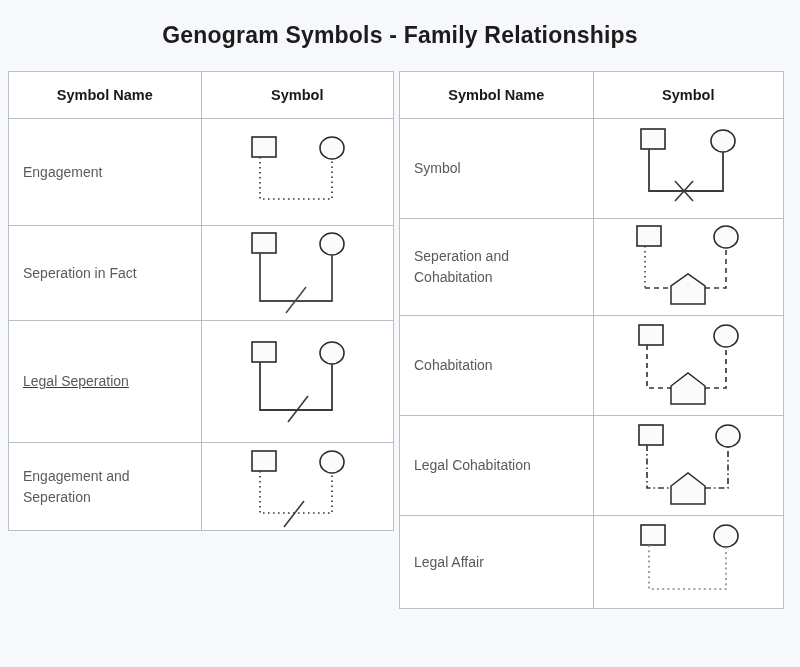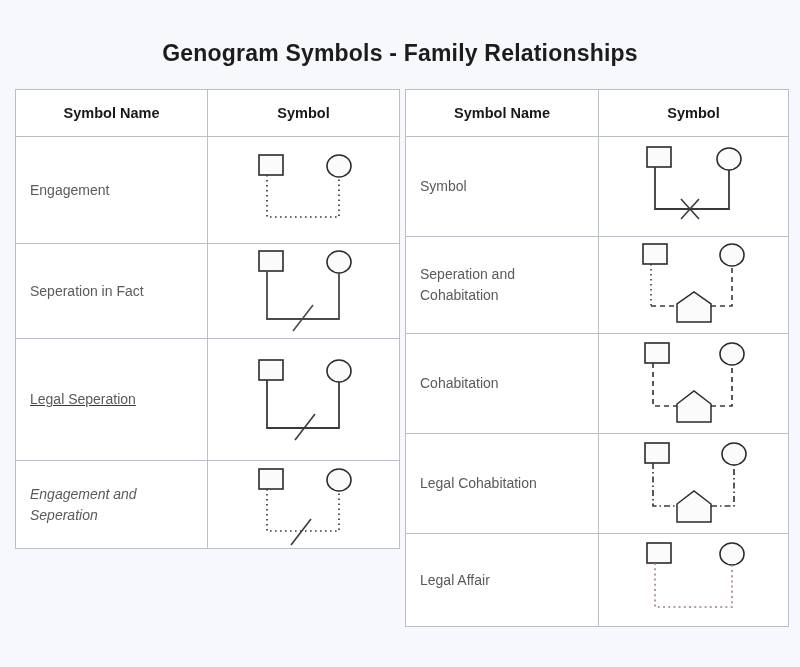--- a/index.html
+++ b/index.html
@@ -9,27 +9,27 @@
     font-family:"Liberation Sans", sans-serif;
     color:#3a3a3a;
     overflow:hidden;
   }
   #page-title{
     text-align:center;
     font-size:23px;
     font-weight:700;
     color:#1c1c1c;
     letter-spacing:0.2px;
-    padding-top:40px;
+    padding-top:22px;
     margin:0 0 22px 0;
   }
   .tables-wrap{
     display:flex;
     gap:5px;
-    padding:0 15px;
+    padding:0 8px;
     align-items:flex-start;
   }
   .sym-table{
     background:#ffffff;
     border-collapse:collapse;
     table-layout:fixed;
     border:1px solid #9aa0ab;
   }
   .sym-table.left{width:386px;}
   .sym-table.right{width:385px;}
@@ -107,21 +107,21 @@
           <svg width="150" height="88" viewBox="0 0 150 88">
             <rect x="30" y="4" width="24" height="20" fill="#fbfbfb" stroke="#2b2b2b" stroke-width="1.6"></rect>
             <ellipse cx="110" cy="15" rx="12" ry="11" fill="#fbfbfb" stroke="#2b2b2b" stroke-width="1.6"></ellipse>
             <path d="M38 24 L38 72 L110 72 L110 26" fill="none" stroke="#3a3a3a" stroke-width="1.8"></path>
             <line x1="66" y1="84" x2="86" y2="58" stroke="#3a3a3a" stroke-width="1.6"></line>
           </svg>
         </td>
       </tr>
 
 
-      <tr style="height:88px;font-style:italic;">
+      <tr style="height:88px;">
         <td class="name-cell">Engagement and Seperation</td>
         <td class="sym-cell">
           <svg width="150" height="84" viewBox="0 0 150 84">
             <rect x="30" y="6" width="24" height="20" fill="#fbfbfb" stroke="#2b2b2b" stroke-width="1.6"></rect>
             <ellipse cx="110" cy="17" rx="12" ry="11" fill="#fbfbfb" stroke="#2b2b2b" stroke-width="1.6"></ellipse>
             <path d="M38 26 L38 68 L110 68 L110 28" fill="none" stroke="#3a3a3a" stroke-width="1.7" stroke-dasharray="1.6 3.4"></path>
             <line x1="62" y1="82" x2="82" y2="56" stroke="#3a3a3a" stroke-width="1.6"></line>
           </svg>
         </td>
       </tr>

